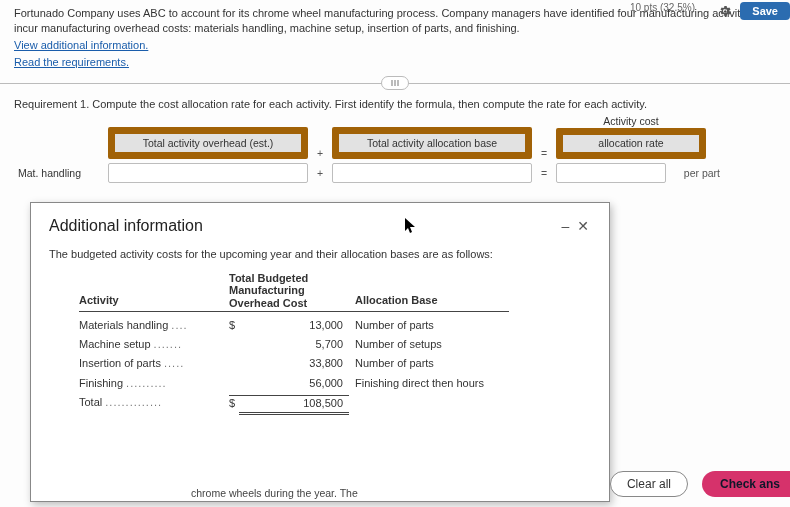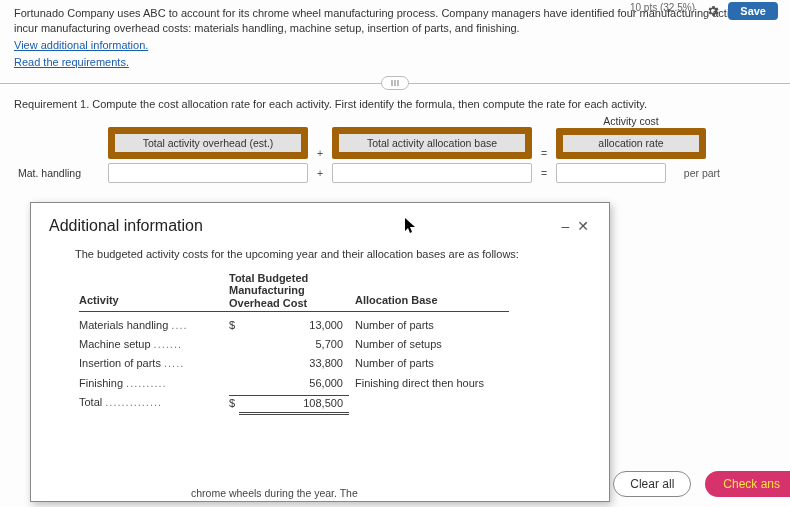--- a/index.html
+++ b/index.html
@@ -13,21 +13,21 @@
     overflow: hidden;
     position: relative;
   }
   .topbar {
     position: absolute;
     top: 0; right: 0;
     height: 22px;
     display: flex;
     align-items: center;
     gap: 8px;
-    padding-right: 12px;
+    padding-right: 0;
   }
   .gear { width:14px; height:14px; display:flex; align-items:center; justify-content:center; }
   .gear svg { width:14px; height:14px; fill:#555; }
   .save-btn {
     background:#2b6cb0; color:#fff; border:none; border-radius:4px;
     padding:3px 12px; font-size:11px; font-weight:bold; cursor:pointer;
   }
   .top-meta {
     position:absolute; top:2px; right:95px; font-size:10px; color:#666;
   }
@@ -83,21 +83,21 @@
     width:580px; height:300px;
     background:#fff; border:1px solid #888;
     box-shadow: 2px 3px 8px rgba(0,0,0,.25);
     padding:14px 18px 8px 18px;
     overflow:hidden;
   }
   .modal-head { display:flex; justify-content:space-between; align-items:center; margin-bottom:12px; }
   .modal-title { font-size:16px; color:#222; }
   .modal-close { font-size:14px; color:#555; letter-spacing:2px; cursor:pointer; user-select:none; }
   .modal-body { font-size:11px; line-height:1.4; }
-  .modal-intro { margin-bottom:10px;margin-left:26px; }
+  .modal-intro { margin-bottom:10px; }
 
   .cost-table { margin-left:30px; width:430px; font-size:11px; }
   .ct-head {
     display:grid; grid-template-columns: 150px 120px 160px;
     border-bottom:1px solid #444; padding-bottom:2px; margin-bottom:4px;
   }
   .ct-head .col1 { font-weight:bold; align-self:end; }
   .ct-head .col2 { font-weight:bold; line-height:1.1; text-align:left; }
   .ct-head .col3 { font-weight:bold; align-self:end; text-align:left; padding-left:6px;}
   .ct-row {
@@ -117,22 +117,22 @@
 
   .action-bar {
     position:absolute; right:0; bottom:10px;
     display:flex; gap:14px; align-items:center; padding-right:0;
   }
   .clear-btn {
     border:1.5px solid #888; background:#fff; color:#333;
     border-radius:16px; padding:5px 16px; font-size:12px; cursor:pointer;
   }
   .check-btn {
-    border:none; background:#d6326b; color:#fde047;
-    border-radius:16px 0 0 16px; padding:6px 10px 6px 18px; font-size:12px; font-weight:normal; cursor:pointer;
+    border:none; background:#d6326b; color:#0f172a;
+    border-radius:16px 0 0 16px; padding:6px 10px 6px 18px; font-size:12px; font-weight:bold; cursor:pointer;
   }
   .cursor-ptr {
     position:absolute; left:405px; top:218px; width:12px; height:16px; pointer-events:none;
   }
   .cursor-ptr svg { width:12px; height:16px; fill:#000; }
 </style>
 </head>
 <body>
 
 <div class="top-meta">10 pts (32.5%)</div>

